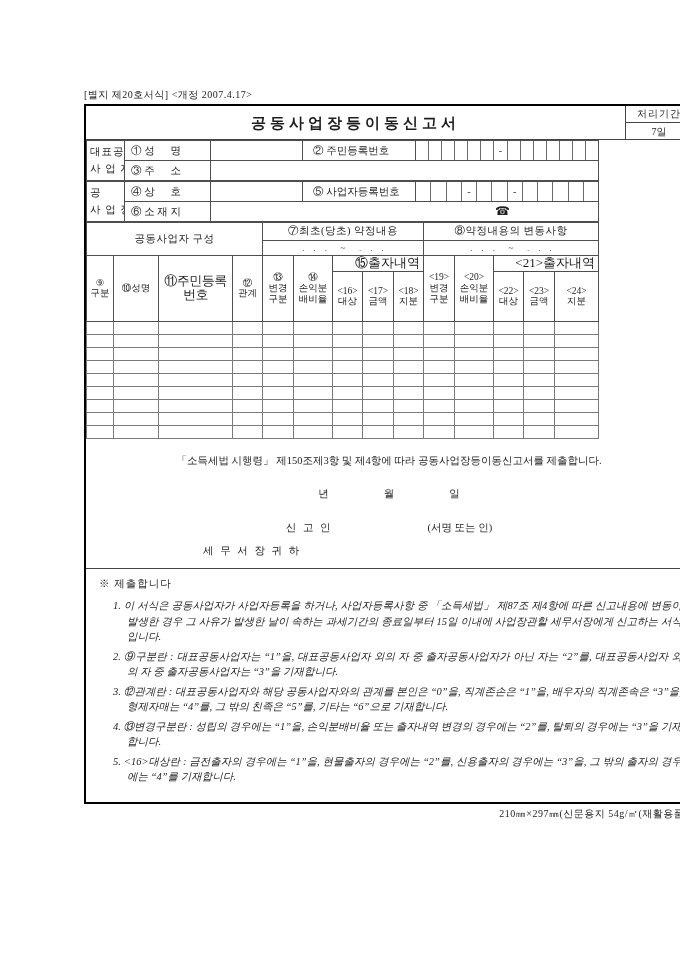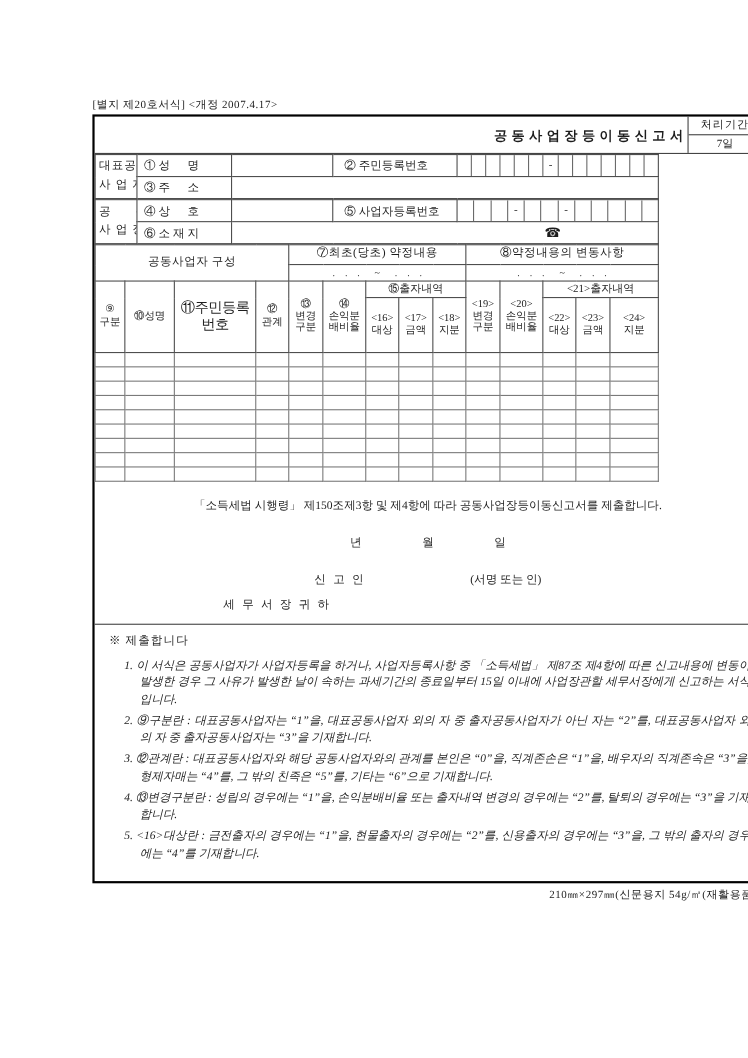--- a/index.html
+++ b/index.html
@@ -6,21 +6,21 @@
   .page {
     position:relative; width:680px; height:962px; background:#ffffff; overflow:hidden;
     font-family:"Liberation Serif","DejaVu Serif",serif; color:#1d1d1d;
   }
   .form-wrap { position:absolute; left:84px; top:88px; width:610px; }
   .docref { font-size:10px; letter-spacing:0.5px; margin-bottom:2px; color:#222; }
   .form-box { border:2px solid #000; background:#fff; }
 
   
   .title-row { display:flex; border-bottom:1px solid #444; height:33px; }
-  .title { flex:1; text-align:right; font-size:12px; font-weight:bold; letter-spacing:4px; line-height:34px; }
+  .title { flex:1; text-align:center; font-size:15px; font-weight:bold; letter-spacing:4px; line-height:34px; }
   .proc-box { width:66px; border-left:1px solid #444; font-size:10px; text-align:center; }
   .proc-label { border-bottom:1px solid #444; height:16px; line-height:17px; letter-spacing:1px;font-family:Liberation Mono, monospace; }
   .proc-value { height:16px; line-height:17px; }
 
   table { border-collapse:collapse; table-layout:fixed; width:513px; }
   td { border:1px solid #4e4e4e; padding:0 3px; font-size:10.5px; overflow:hidden; }
   .sec td { height:19px; }
   td.seclabel { text-align:center; white-space:pre; line-height:1.6; font-size:10.5px; letter-spacing:1px; }
   td.flabel { white-space:pre; font-size:10.5px; padding-left:6px; }
   td.nlabel { white-space:pre; font-size:10.5px; padding-left:10px; }
@@ -29,21 +29,21 @@
   .strip span { flex:1; text-align:center; font-size:10px; color:#333; line-height:19px; }
   .strip span + span { border-left:1px solid #6a6a6a; }
   .tall { height:42px; }
   .tall2 { height:46px; }
   td.phone-cell { text-align:right; padding-right:88px; font-size:12px; }
 
   
   .grid td { text-align:center; vertical-align:middle; line-height:1.15; }
   .grid .gh { font-size:10.5px; height:17px; letter-spacing:0.5px; }
   .grid .dr { font-size:9px; height:14px; white-space:pre; color:#333; }
-  .grid .sh { font-size:10px; height:14px; }
+  .grid .sh { font-size:13px; height:14px;text-align:right; }
   .grid .ch { font-size:9.5px; white-space:pre-line; }
   .grid .ch-sm { font-size:13px; letter-spacing:-0.5px; white-space:pre-line; }
   .grid .body-row td { height:12px; border-color:#7a7a7a; }
 
   
   .decl { height:129px; position:relative; font-size:10.5px; }
   .decl .statement { padding-top:15px; text-align:center; white-space:nowrap; font-size:10.5px; }
   .decl .dateline { margin-top:19px; display:flex; justify-content:center; gap:55px; }
   .decl .sigline { margin-top:20px; display:flex; justify-content:center; }
   .decl .declarant { letter-spacing:2px; margin-right:95px; }

